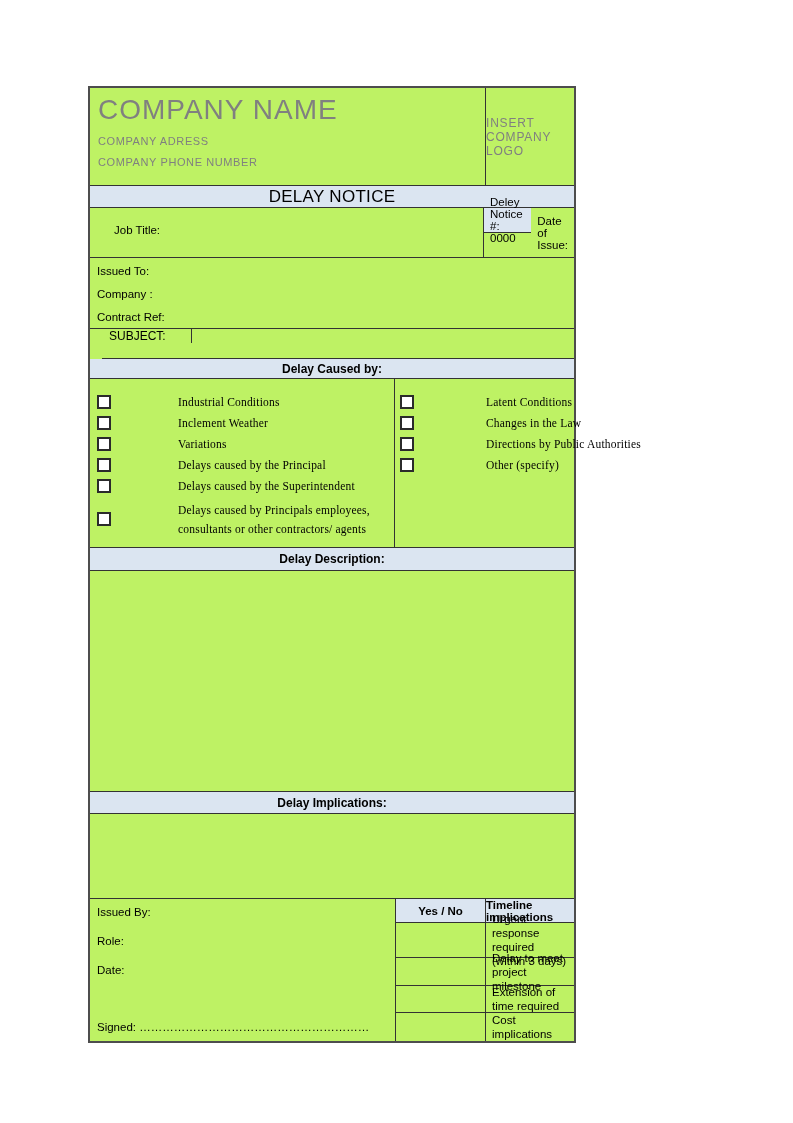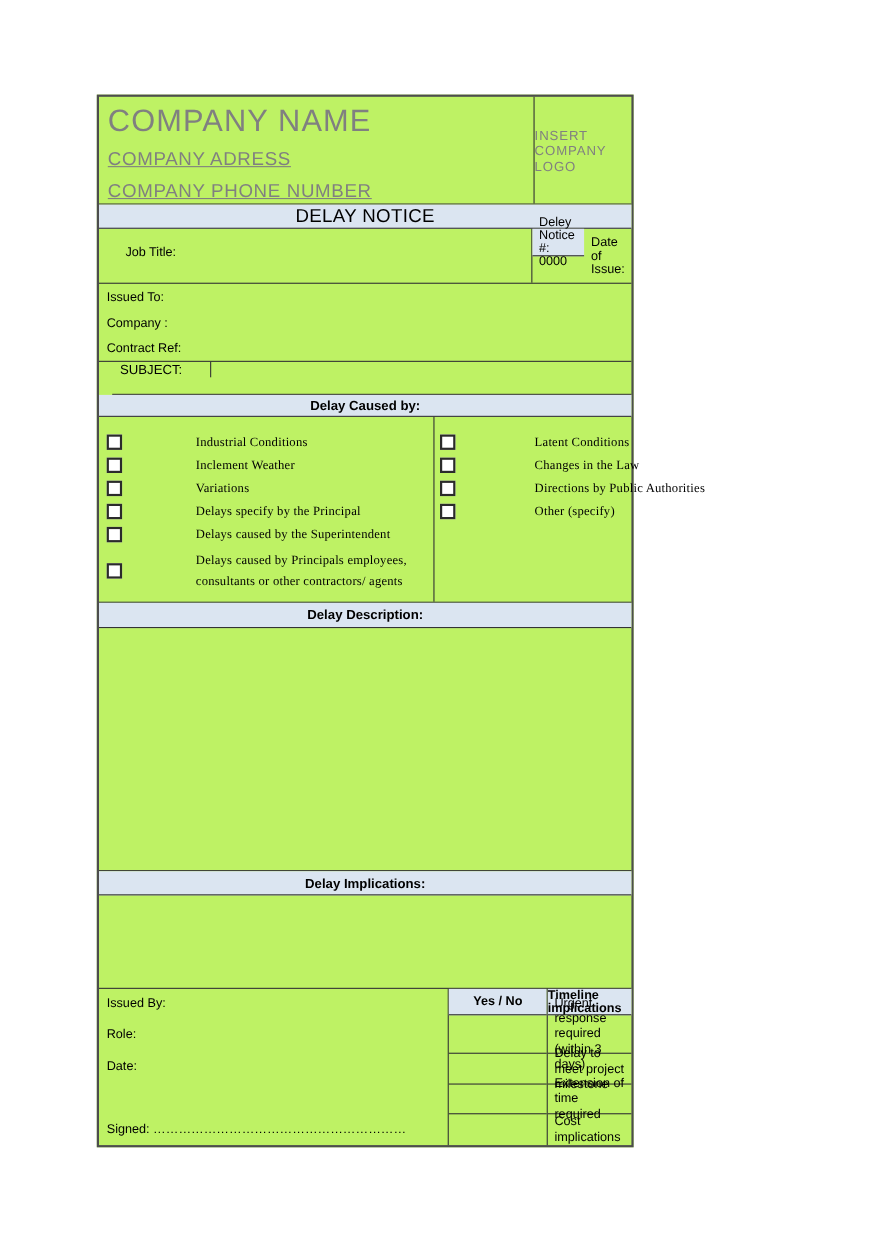--- a/index.html
+++ b/index.html
@@ -32,26 +32,25 @@
   .header-row { height: 98px; }
   .company-cell { width: 395px; padding: 6px 8px; }
   .company-name {
     font-size: 28px;
     color: #808080;
     letter-spacing: 1px;
     line-height: 32px;
     white-space: nowrap;
   }
   .company-line {
-    font-size: 17px;
+    font-size: 11px;
     color: #808080;
     letter-spacing: 0.6px;
     margin-top: 9px;
     white-space: nowrap;
-    text-decoration: underline;
   }
   .logo-cell {
     flex: 1;
     display: flex;
     align-items: center;
     justify-content: center;
     font-size: 12px;
     color: #808080;
     letter-spacing: 0.8px;
     text-align: left;
@@ -130,21 +129,21 @@
   .desc-box { height: 221px; }
   .impl-box { height: 85px; }
 
   
   .footer-table { display: flex; height: 142px; }
   .issued-cell { width: 305px; padding: 6px 7px; display: flex; flex-direction: column; }
   .issued-line { font-size: 11.5px; line-height: 15px; }
   .line-role   { margin-top: 14px; }
   .line-date   { margin-top: 14px; }
   .line-signed { margin-top: 42px; white-space: nowrap; overflow: hidden; }
-  .yesno-col { width: 90px; display: flex; flex-direction: column; margin-left: 12px; }
+  .yesno-col { width: 90px; display: flex; flex-direction: column; }
   .timeline-col { flex: 1; display: flex; flex-direction: column; }
   .col-header {
     height: 24px;
     display: flex;
     align-items: center;
     justify-content: center;
     font-size: 11.5px;
     font-weight: bold;
   }
   .ft-r1 { height: 35px; }
@@ -208,21 +207,21 @@
         <div class="cb-row">
           <span class="checkbox"></span>
           <span class="cb-label">Inclement Weather</span>
         </div>
         <div class="cb-row">
           <span class="checkbox"></span>
           <span class="cb-label">Variations</span>
         </div>
         <div class="cb-row">
           <span class="checkbox"></span>
-          <span class="cb-label">Delays specify by the Principal</span>
+          <span class="cb-label">Delays caused by the Principal</span>
         </div>
         <div class="cb-row">
           <span class="checkbox"></span>
           <span class="cb-label">Delays caused by the Superintendent</span>
         </div>
         <div class="cb-row cb-row-tall">
           <span class="checkbox"></span>
           <span class="cb-label">Delays caused by Principals employees, consultants or other contractors/ agents</span>
         </div>
       </div>

